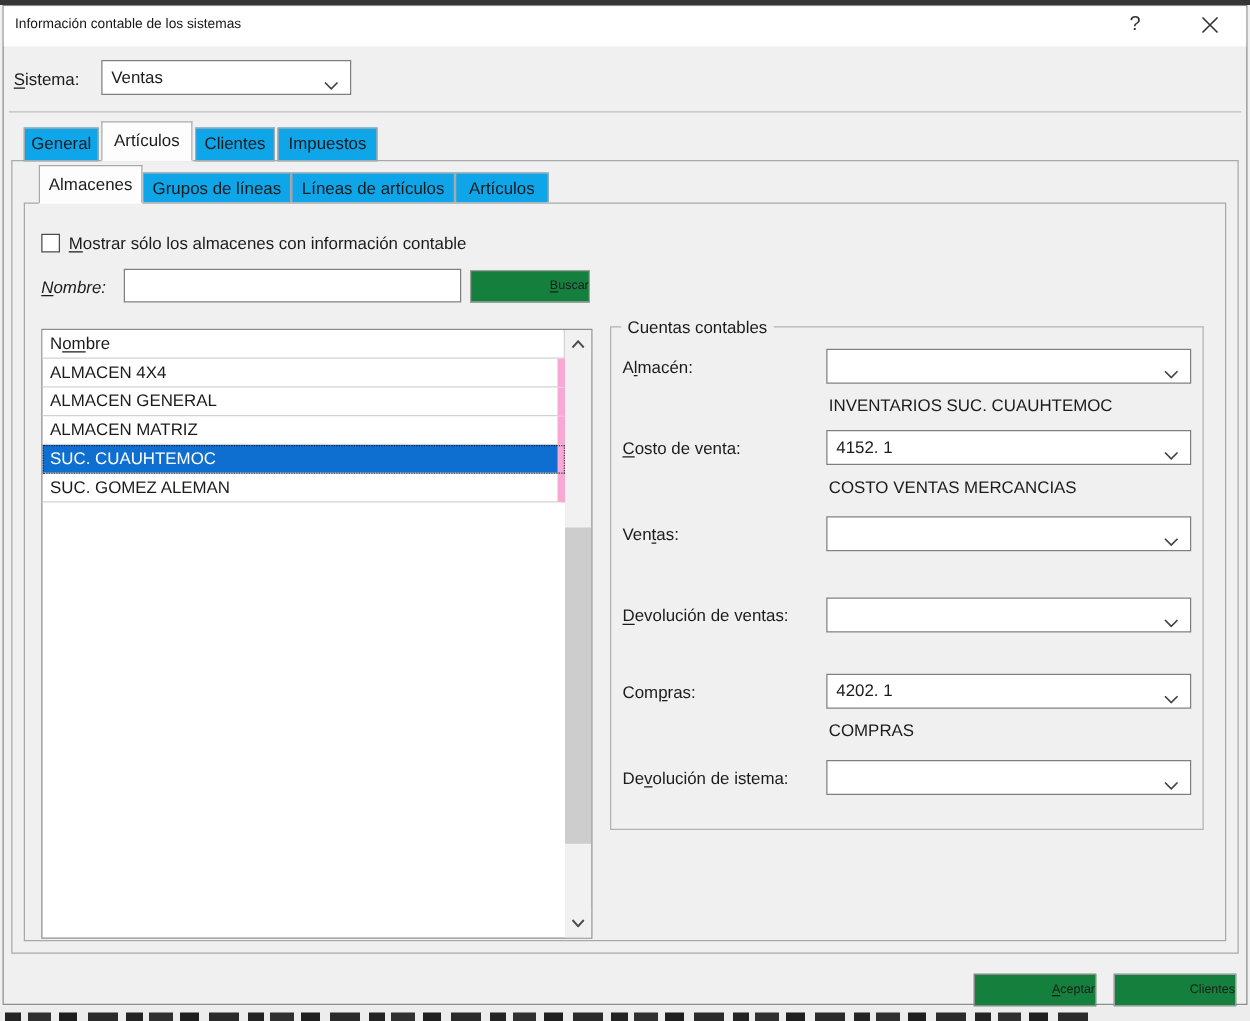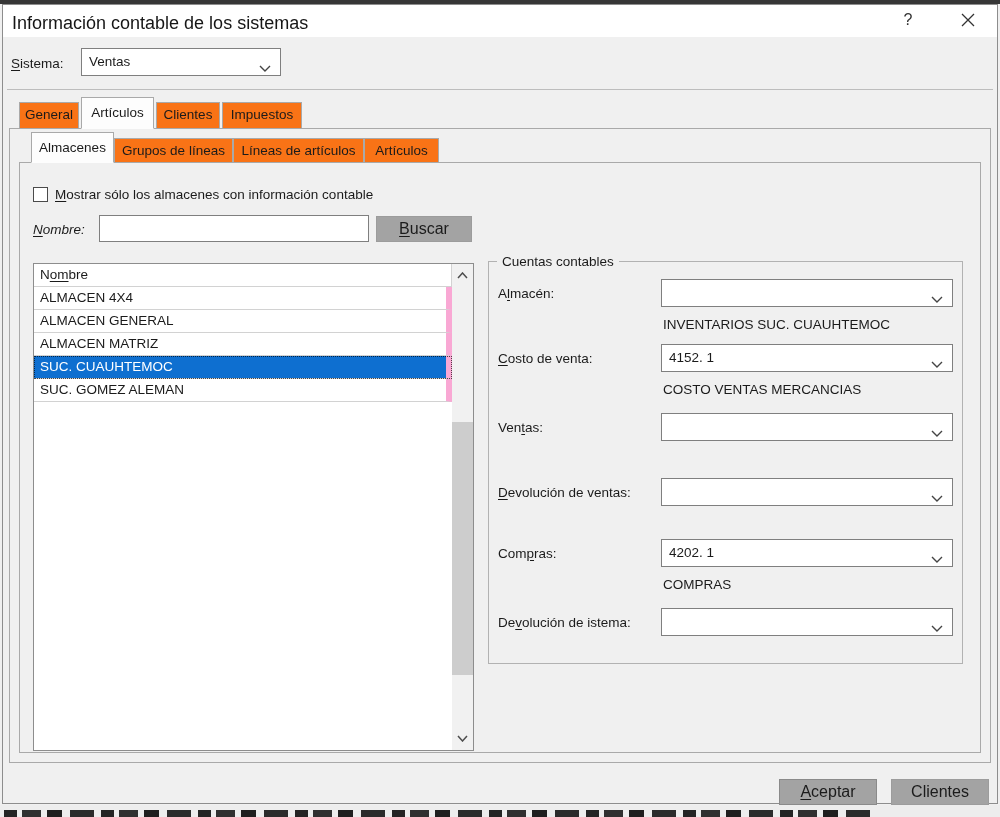--- a/index.html
+++ b/index.html
@@ -20,21 +20,21 @@
       #303030 18px 37px, #ededed 37px 43px,
       #1f1f1f 43px 58px, #ededed 58px 66px,
       #2b2b2b 66px 90px, #ededed 90px 97px);
   }
 
   .dialog {
     position:absolute; left:2px; top:4px; width:996px; height:800px;
     background:#f0f0f0; border:1px solid #8d8d8d;
   }
   .titlebar { position:absolute; left:0; top:0; width:994px; height:32px; background:#ffffff; }
-  .title { position:absolute; left:9px; top:8px; font-size:18px; color:#161616; white-space:nowrap; }
+  .title { position:absolute; left:9px; top:8px; font-size:11px; color:#161616; white-space:nowrap; }
   .help-btn { position:absolute; left:892px; top:6px; width:26px; height:22px; text-align:center;
               font-size:16px; color:#333; cursor:default; }
   .close-btn { position:absolute; left:950px; top:7px; width:30px; height:22px; text-align:center; cursor:default; }
 
   .mn { text-decoration:underline; text-underline-offset:2px; }
 
   .label { position:absolute; white-space:nowrap; }
 
   .combo {
     position:absolute; background:#fff; border:1px solid #7f7f7f; height:28px;
@@ -42,21 +42,21 @@
   .combo .combo-val {
     position:absolute; left:7px; top:5px; right:26px; overflow:hidden; white-space:nowrap; font-size:13.5px;
   }
   .combo .chev { position:absolute; right:9px; top:11px; }
 
   .sys-combo { left:78px; top:43px; width:200px; }
 
   .hsep { position:absolute; left:4px; top:84px; width:986px; height:1px; background:#bdbdbd; }
 
   .tab {
-    position:absolute; background:#f97316; border:1px solid #a9a9a9;
+    position:absolute; background:#0ea5e9; border:1px solid #a9a9a9;
     text-align:center; font-size:13.5px; line-height:24px; white-space:nowrap; cursor:default;
   }
   .tab.sel { background:#fdfdfd; z-index:3; border-bottom:1px solid #fdfdfd; line-height:29px; }
 
   .outer-pane { position:absolute; left:6px; top:123px; width:982px; height:635px;
                 border:1px solid #a9a9a9; background:#f0f0f0; z-index:1; }
   .inner-pane { position:absolute; left:16px; top:157px; width:962px; height:591px;
                 border:1px solid #a9a9a9; background:#f0f0f0; z-index:2; }
 
   .t-general   { left:16px;  top:97px;  width:60px;  height:27px; z-index:2; }
@@ -72,22 +72,22 @@
   .content { position:absolute; inset:0; z-index:4; }
 
   .checkbox { position:absolute; left:30px; top:182px; width:15px; height:15px;
               background:#fff; border:1px solid #4a4a4a; cursor:default; }
   .check-label { left:52px; top:182px; }
 
   .name-label { left:30px; top:217px;font-style:italic; }
   .name-input { position:absolute; left:96px; top:210px; width:270px; height:27px;
                 border:1px solid #7f7f7f; background:#fff; font-family:inherit; font-size:13.5px; padding:0 6px; }
   .btn {
-    position:absolute; background:#a3a3a3; border:1px solid #9c9c9c;
-    font-family:inherit; font-size:16px; text-align:center; cursor:default;
+    position:absolute; background:#15803d; border:1px solid #9c9c9c;
+    font-family:inherit; font-size:10px; text-align:right; cursor:default;
   }
   .buscar-btn { left:373px; top:211px; width:96px; height:26px; line-height:24px; }
 
   .listbox { position:absolute; left:30px; top:258px; width:441px; height:488px;
              background:#fff; border:1px solid #8d8d8d; overflow:hidden; }
   .list-header { position:absolute; left:0; top:0; width:418px; height:23px; line-height:22px;
                  padding-left:6px; border-bottom:1px solid #d2d2d2; border-right:1px solid #d2d2d2;
                  background:#fff; cursor:default; }
   .list-row { position:absolute; left:0; width:418px; height:23px; line-height:22px; padding-left:6px;
               border-bottom:1px solid #d2d2d2; border-right:6px solid #f9a8d4; white-space:nowrap; cursor:default; }

